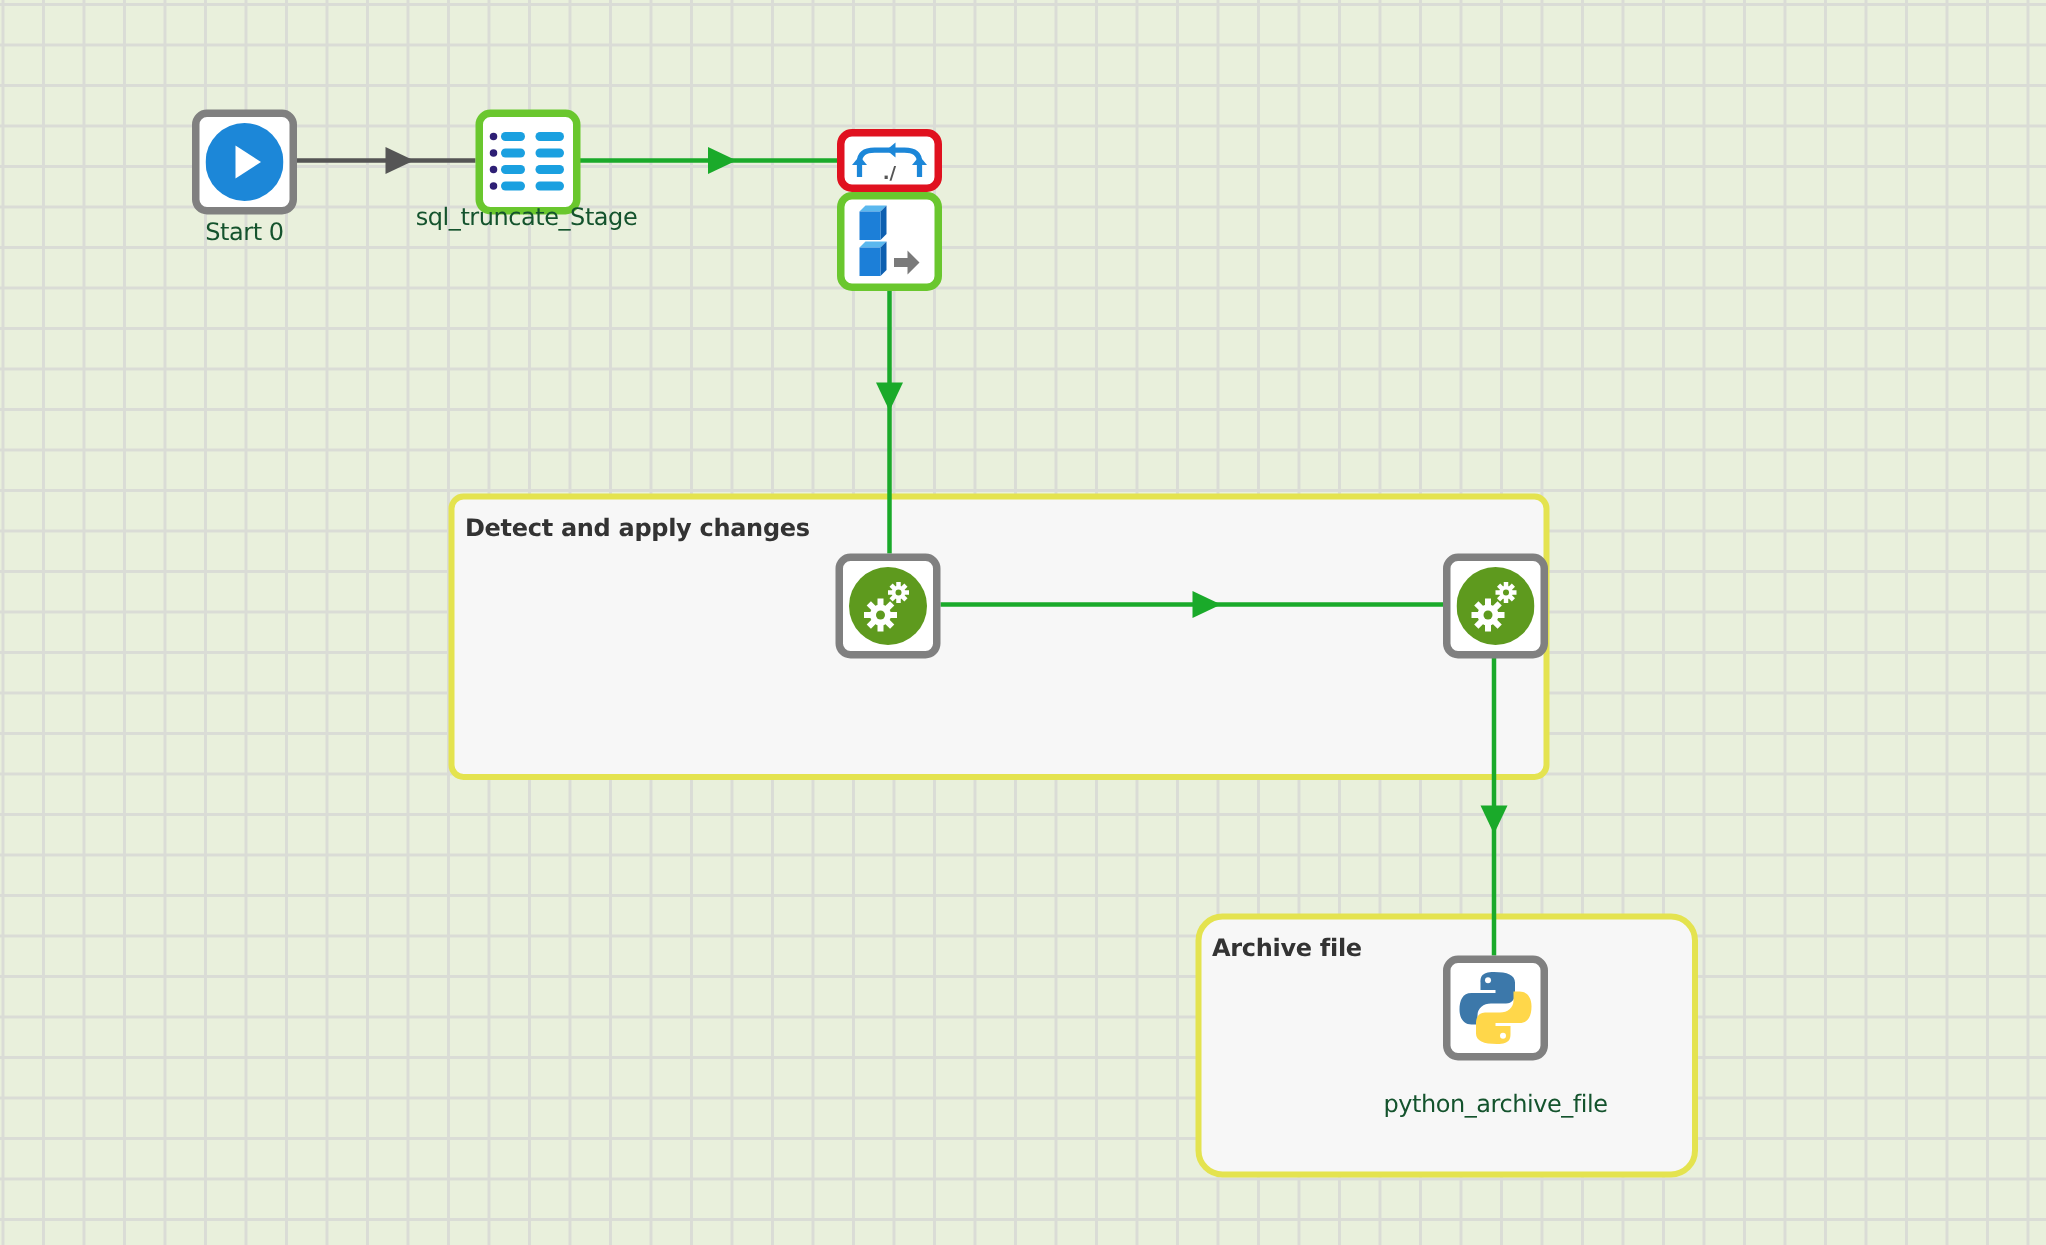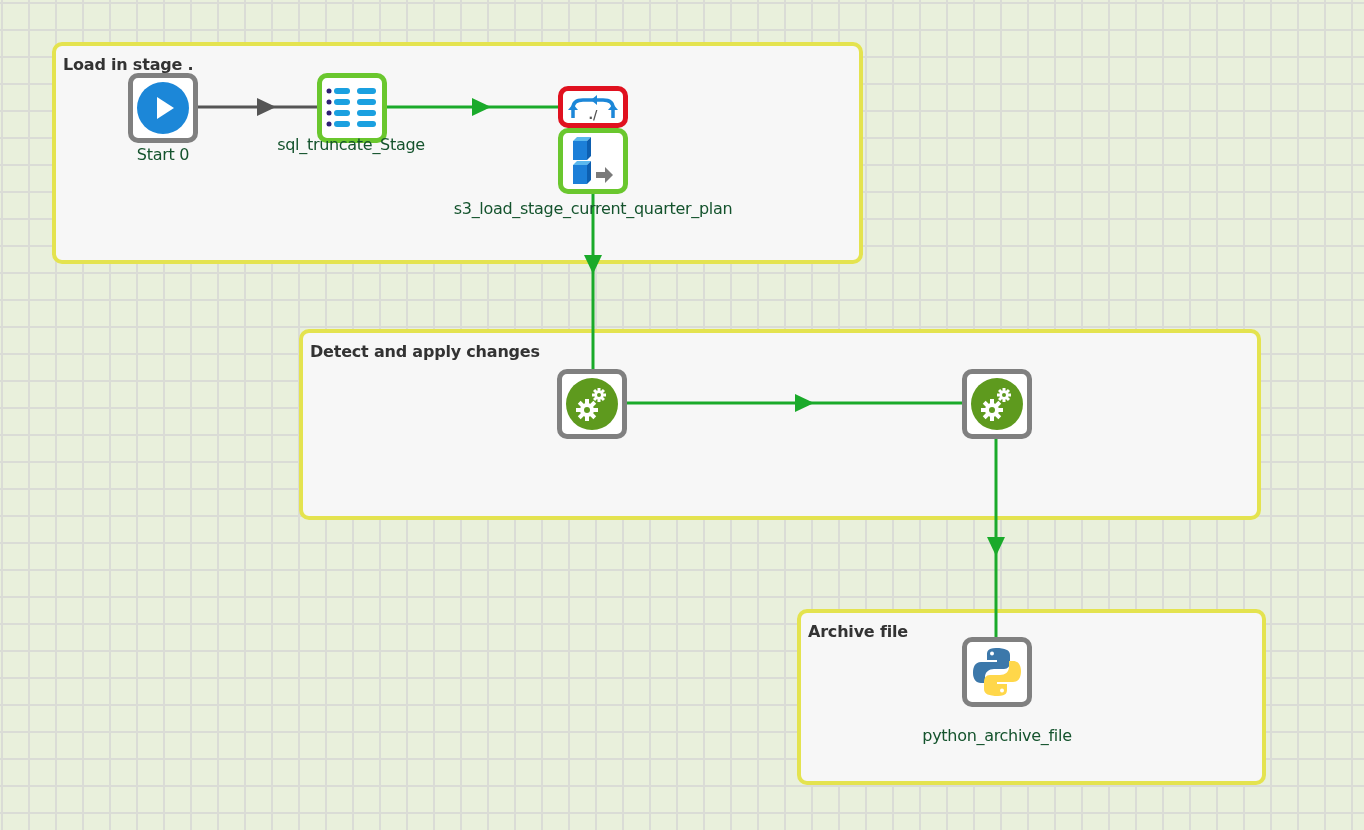--- a/index.html
+++ b/index.html
@@ -45,29 +45,26 @@
     font-family: "DejaVu Sans", sans-serif;
     letter-spacing: -0.3px;
   }
   svg.links { position: absolute; left: 0; top: 0; pointer-events: none; }
 </style>
 </head>
 <body>
 
 <div class="canvas">
 
-  <div class="group" style="left:52px; top:42px; width:811px; height:222px;">
-    <div class="group-title">Load in stage .</div>
-  </div>
 
-  <div class="group" style="left:299px; top:329px; width:962px; height:191px;">
+  <div class="group" style="left:299px; top:329px; width:734px; height:191px;">
     <div class="group-title">Detect and apply changes</div>
   </div>
 
-  <div class="group" style="left:797px; top:609px; width:469px; height:176px;">
+  <div class="group" style="left:797px; top:609px; width:335px; height:176px;border-radius:18px;">
     <div class="group-title">Archive file</div>
   </div>
 
   <svg class="links" width="1364" height="830">
     <g>
       <line x1="198" y1="107" x2="317" y2="107" stroke="#555555" stroke-width="3"></line>
       <polygon points="257,98 276,107 257,116" fill="#555555"></polygon>
     </g>
     <g>
       <line x1="386" y1="107" x2="558" y2="107" stroke="#1aaa2a" stroke-width="3"></line>
@@ -129,21 +126,20 @@
     <svg width="52" height="52" viewBox="0 0 52 52">
       <polygon points="6,6 10,2 24,2 20,6" fill="#5bb8ee"></polygon>
       <polygon points="20,6 24,2 24,21 20,25" fill="#0d5fb0"></polygon>
       <rect x="6" y="6" width="14" height="19" fill="#1c7fd8"></rect>
       <polygon points="6,30 10,26 24,26 20,30" fill="#5bb8ee"></polygon>
       <polygon points="20,30 24,26 24,45 20,49" fill="#0d5fb0"></polygon>
       <rect x="6" y="30" width="14" height="19" fill="#1c7fd8"></rect>
       <polygon points="29,37 38,37 38,32 46,40 38,48 38,43 29,43" fill="#7a7a7a"></polygon>
     </svg>
   </div>
-  <div class="node-label" style="left:593px; top:199px;">s3_load_stage_current_quarter_plan</div>
 
   <div class="node" style="left:557px; top:369px;">
     <svg width="52" height="52" viewBox="0 0 52 52">
       <circle cx="26" cy="26" r="26" fill="#5e9a1e"></circle>
       <g fill="#ffffff">
         <circle cx="21" cy="32" r="7"></circle>
         <rect x="19" y="21" width="4" height="22"></rect>
         <rect x="10" y="30" width="22" height="4"></rect>
         <rect x="19" y="21" width="4" height="22" transform="rotate(45 21 32)"></rect>
         <rect x="19" y="21" width="4" height="22" transform="rotate(-45 21 32)"></rect>

